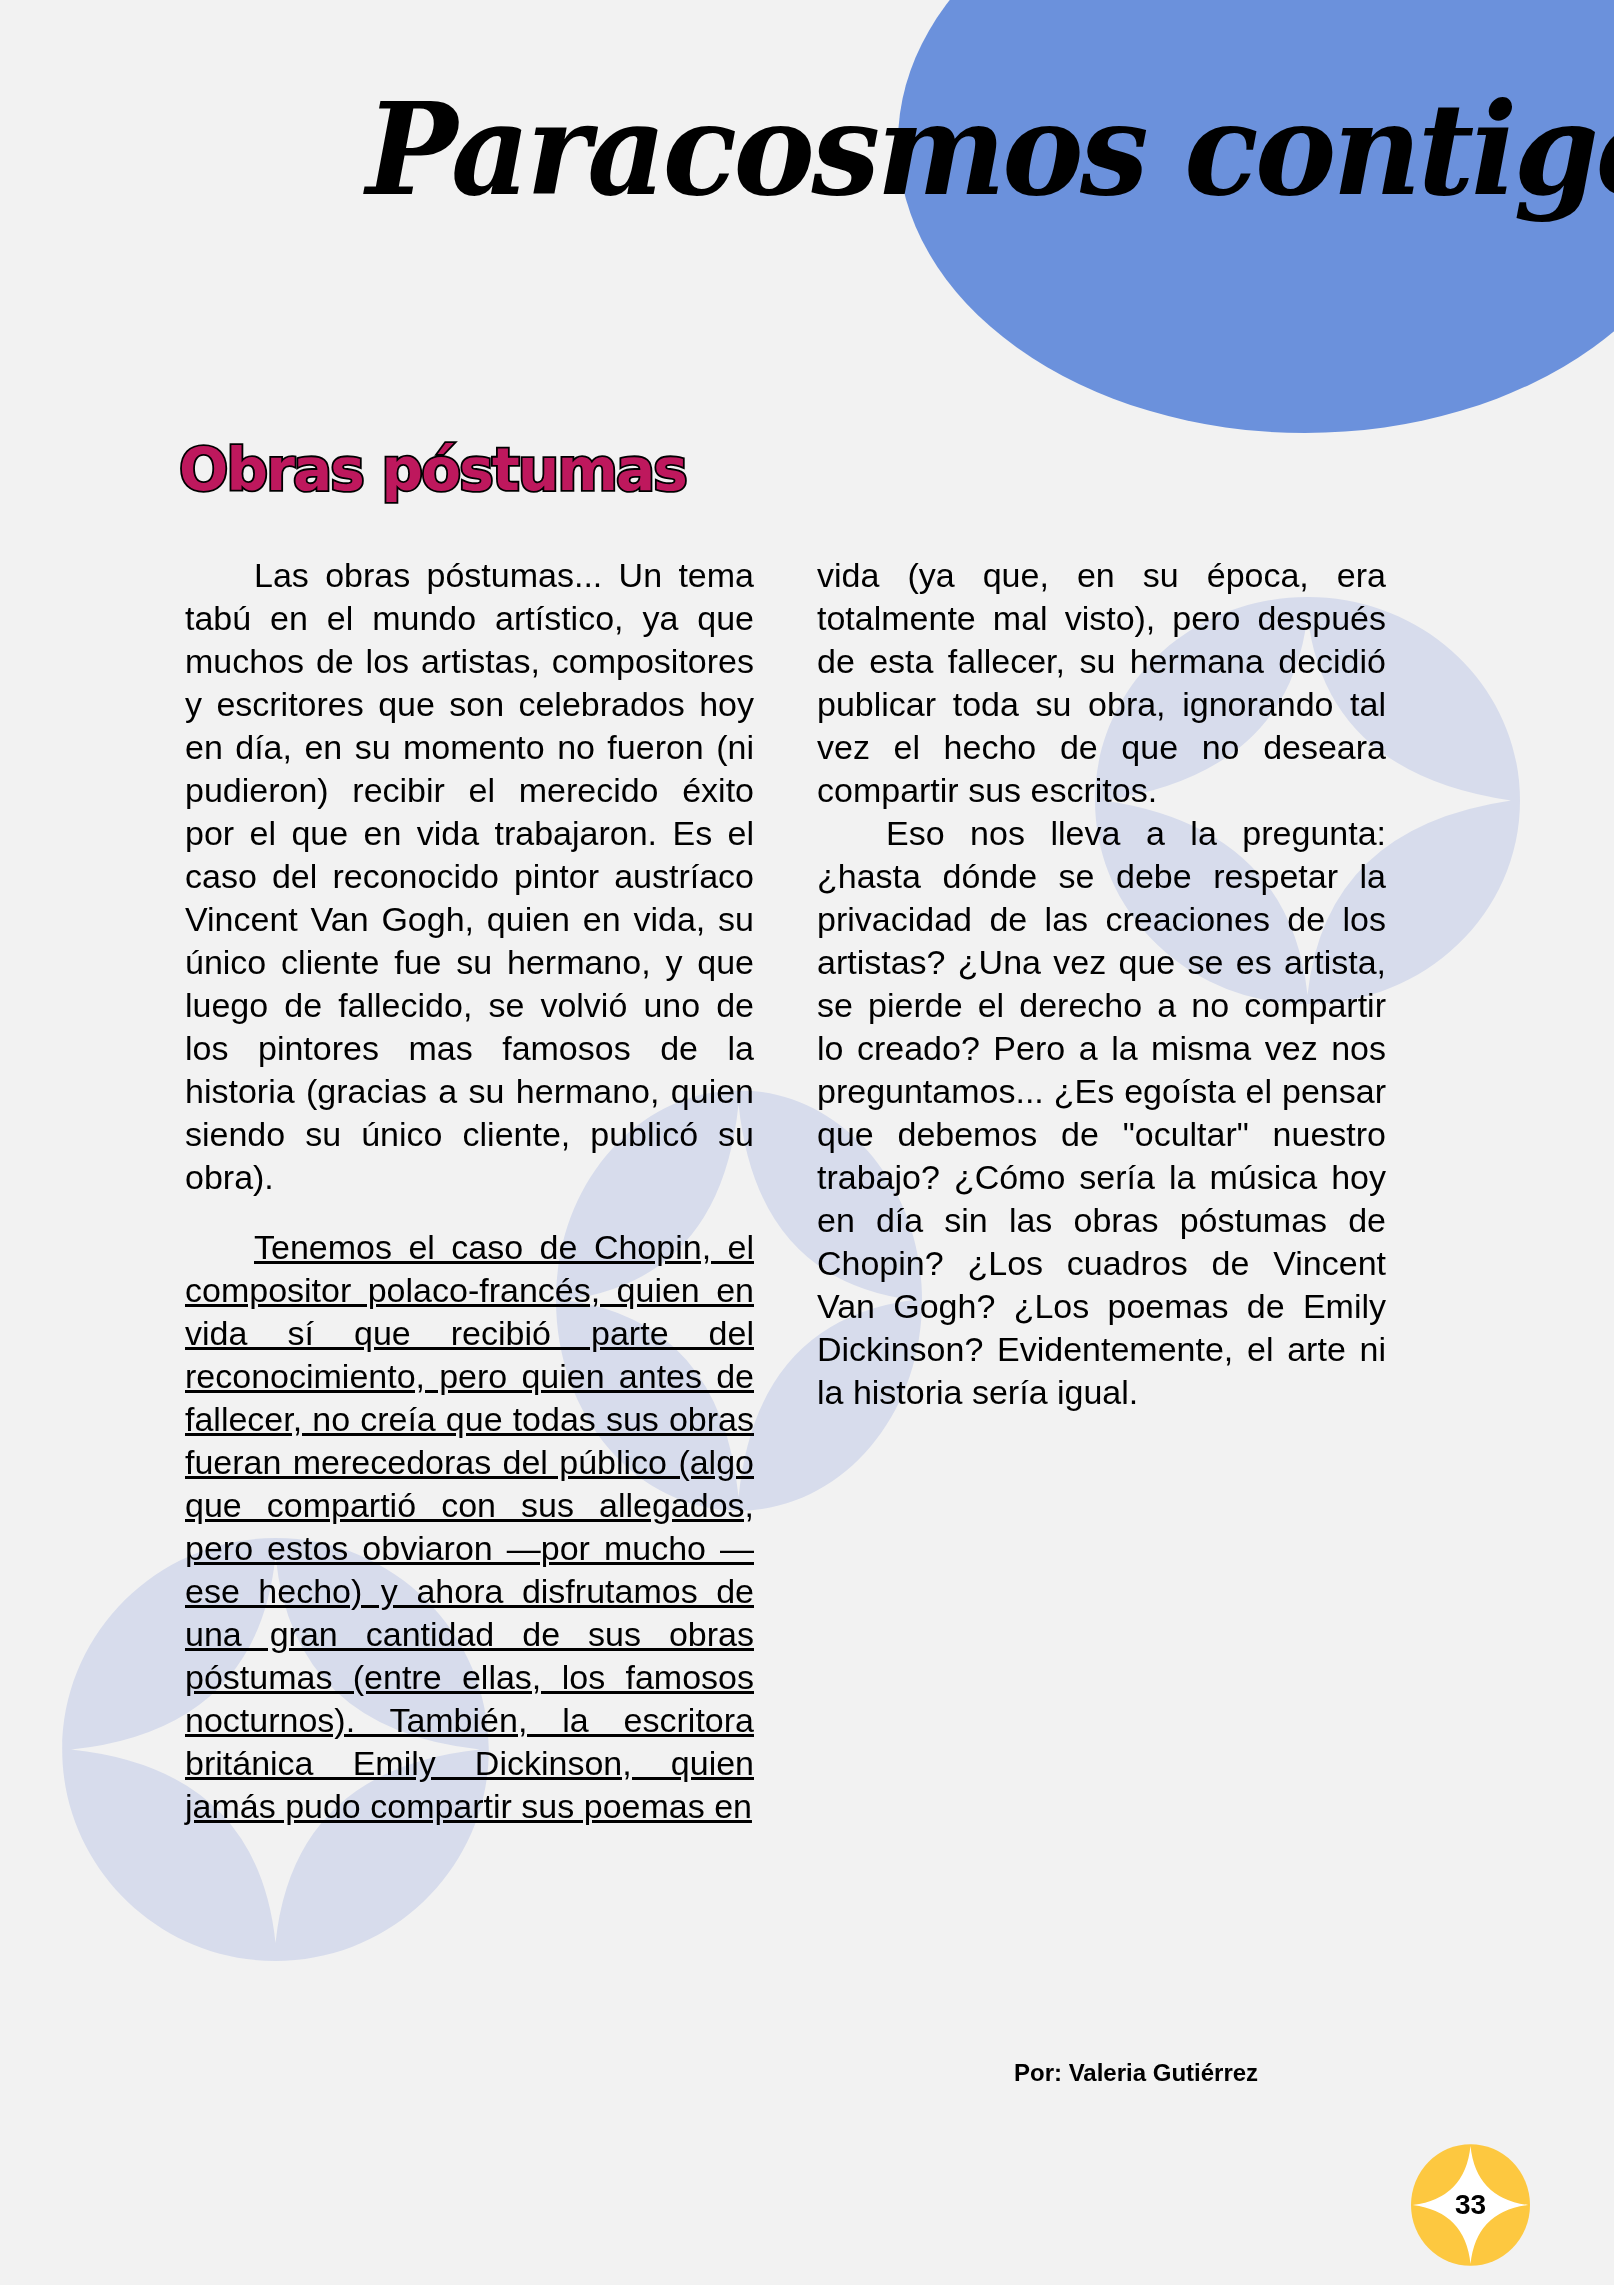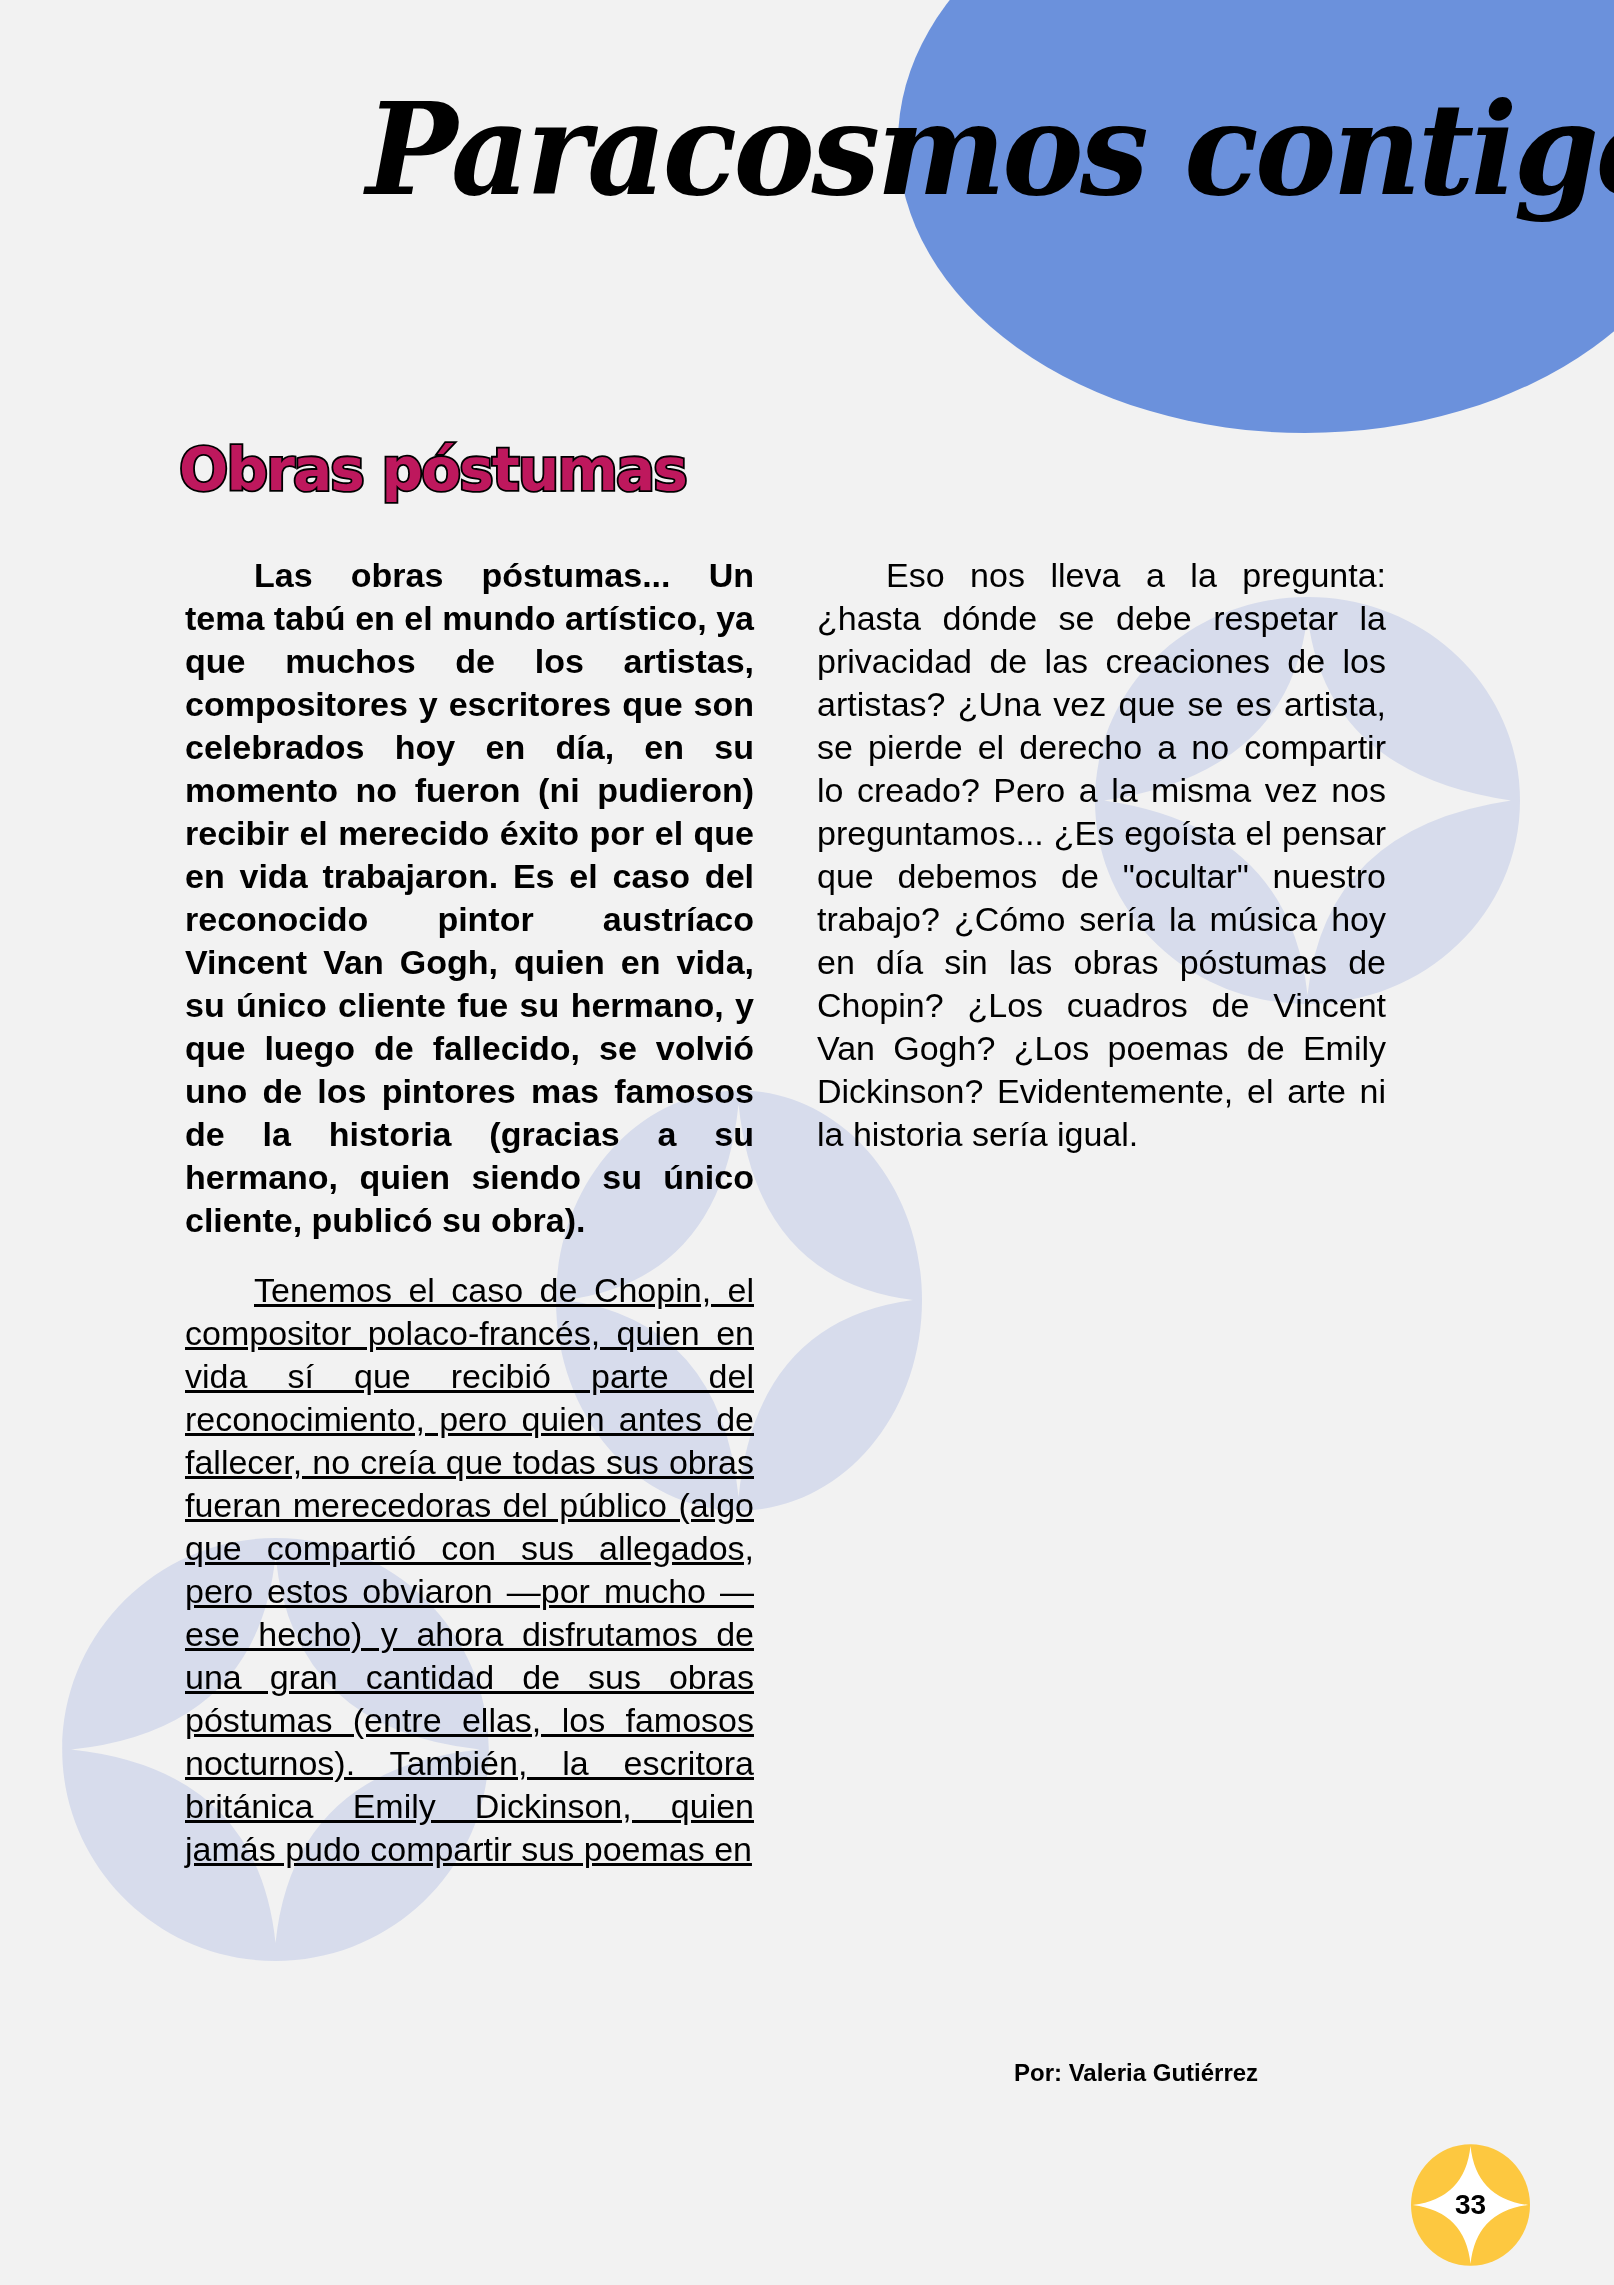--- a/index.html
+++ b/index.html
@@ -9,21 +9,21 @@
   .title { position:absolute; left:366px; top:86px; margin:0; font-family:"DejaVu Serif", serif; font-style:italic; font-weight:bold; font-size:127px; letter-spacing:-3.6px; line-height:1; white-space:nowrap; transform:scaleX(0.96); transform-origin:left top; }
   .section-heading { position:absolute; left:179px; top:441px; margin:0; font-family:"DejaVu Sans", sans-serif; font-weight:bold; font-size:58px; letter-spacing:-1.8px; color:#be185d; -webkit-text-stroke:3.6px #000; paint-order:stroke fill; line-height:1; }
   .col { position:absolute; top:554px; width:569px; font-family:"Liberation Sans", sans-serif; font-size:34px; line-height:43px; text-align:justify; }
   .col p { margin:0; text-indent:69px; }
   .col-left { left:185px; }
   .col-right { left:817px; }
   .col-left p.gap { margin-top:27px;text-decoration:underline; }
   .col-right p.gap1 { }
   .col-right p.gap2 { margin-top:65px; }
   .col-right p.cont { text-indent:0; }
-  .col-left p.first { text-indent:69px;font-weight:bold; }
+  .col-left p.first { text-indent:69px; }
   .byline { position:absolute; left:1014px; top:2059px; font-family:"Liberation Sans", sans-serif; font-weight:bold; font-size:24px; }
   .badge { position:absolute; left:1411px; top:2144px; width:119px; height:122px; }
   .badge-num { position:absolute; left:1411px; top:2144px; width:119px; height:122px; display:flex; align-items:center; justify-content:center; font-family:"Liberation Sans", sans-serif; font-weight:bold; font-size:28px; }
 </style>
 </head>
 <body>
 
 <div class="title-circle"></div>
 
 <svg class="blob" style="left:1095px; top:597px;" width="425" height="407" viewBox="0 0 470 450">
@@ -42,20 +42,21 @@
 <h1 class="title">Paracosmos contigo</h1>
 
 <h2 class="section-heading">Obras póstumas</h2>
 
 <div class="col col-left">
   <p class="first">Las obras póstumas... Un tema tabú en el mundo artístico, ya que muchos de los artistas, compositores y escritores que son celebrados hoy en día, en su momento no fueron (ni pudieron) recibir el merecido éxito por el que en vida trabajaron. Es el caso del reconocido pintor austríaco Vincent Van Gogh, quien en vida, su único cliente fue su hermano, y que luego de fallecido, se volvió uno de los pintores mas famosos de la historia (gracias a su hermano, quien siendo su único cliente, publicó su obra).</p>
   <p class="gap">Tenemos el caso de Chopin, el compositor polaco-francés, quien en vida sí que recibió parte del reconocimiento, pero quien antes de fallecer, no creía que todas sus obras fueran merecedoras del público (algo que compartió con sus allegados, pero estos obviaron —por mucho — ese hecho) y ahora disfrutamos de una gran cantidad de sus obras póstumas (entre ellas, los famosos nocturnos). También, la escritora británica Emily Dickinson, quien jamás pudo compartir sus poemas en</p>
 </div>
 
 <div class="col col-right">
+  <p class="cont">vida (ya que, en su época, era totalmente mal visto), pero después de esta fallecer, su hermana decidió publicar toda su obra, ignorando tal vez el hecho de que no deseara compartir sus escritos.</p>
   <p class="gap1">Eso nos lleva a la pregunta: ¿hasta dónde se debe respetar la privacidad de las creaciones de los artistas? ¿Una vez que se es artista, se pierde el derecho a no compartir lo creado? Pero a la misma vez nos preguntamos... ¿Es egoísta el pensar que debemos de "ocultar" nuestro trabajo? ¿Cómo sería la música hoy en día sin las obras póstumas de Chopin? ¿Los cuadros de Vincent Van Gogh? ¿Los poemas de Emily Dickinson? Evidentemente, el arte ni la historia sería igual.</p>
 </div>
 
 <div class="byline">Por: Valeria Gutiérrez</div>
 
 <svg class="badge" viewBox="0 0 132 135">
   <ellipse cx="66" cy="67.5" rx="66" ry="67.5" fill="#fdc840"></ellipse>
   <path fill="#ffffff" d="M66 2 Q72 60 130 67.5 Q72 75 66 133 Q60 75 2 67.5 Q60 60 66 2 Z"></path>
 </svg>
 <div class="badge-num">33</div>

